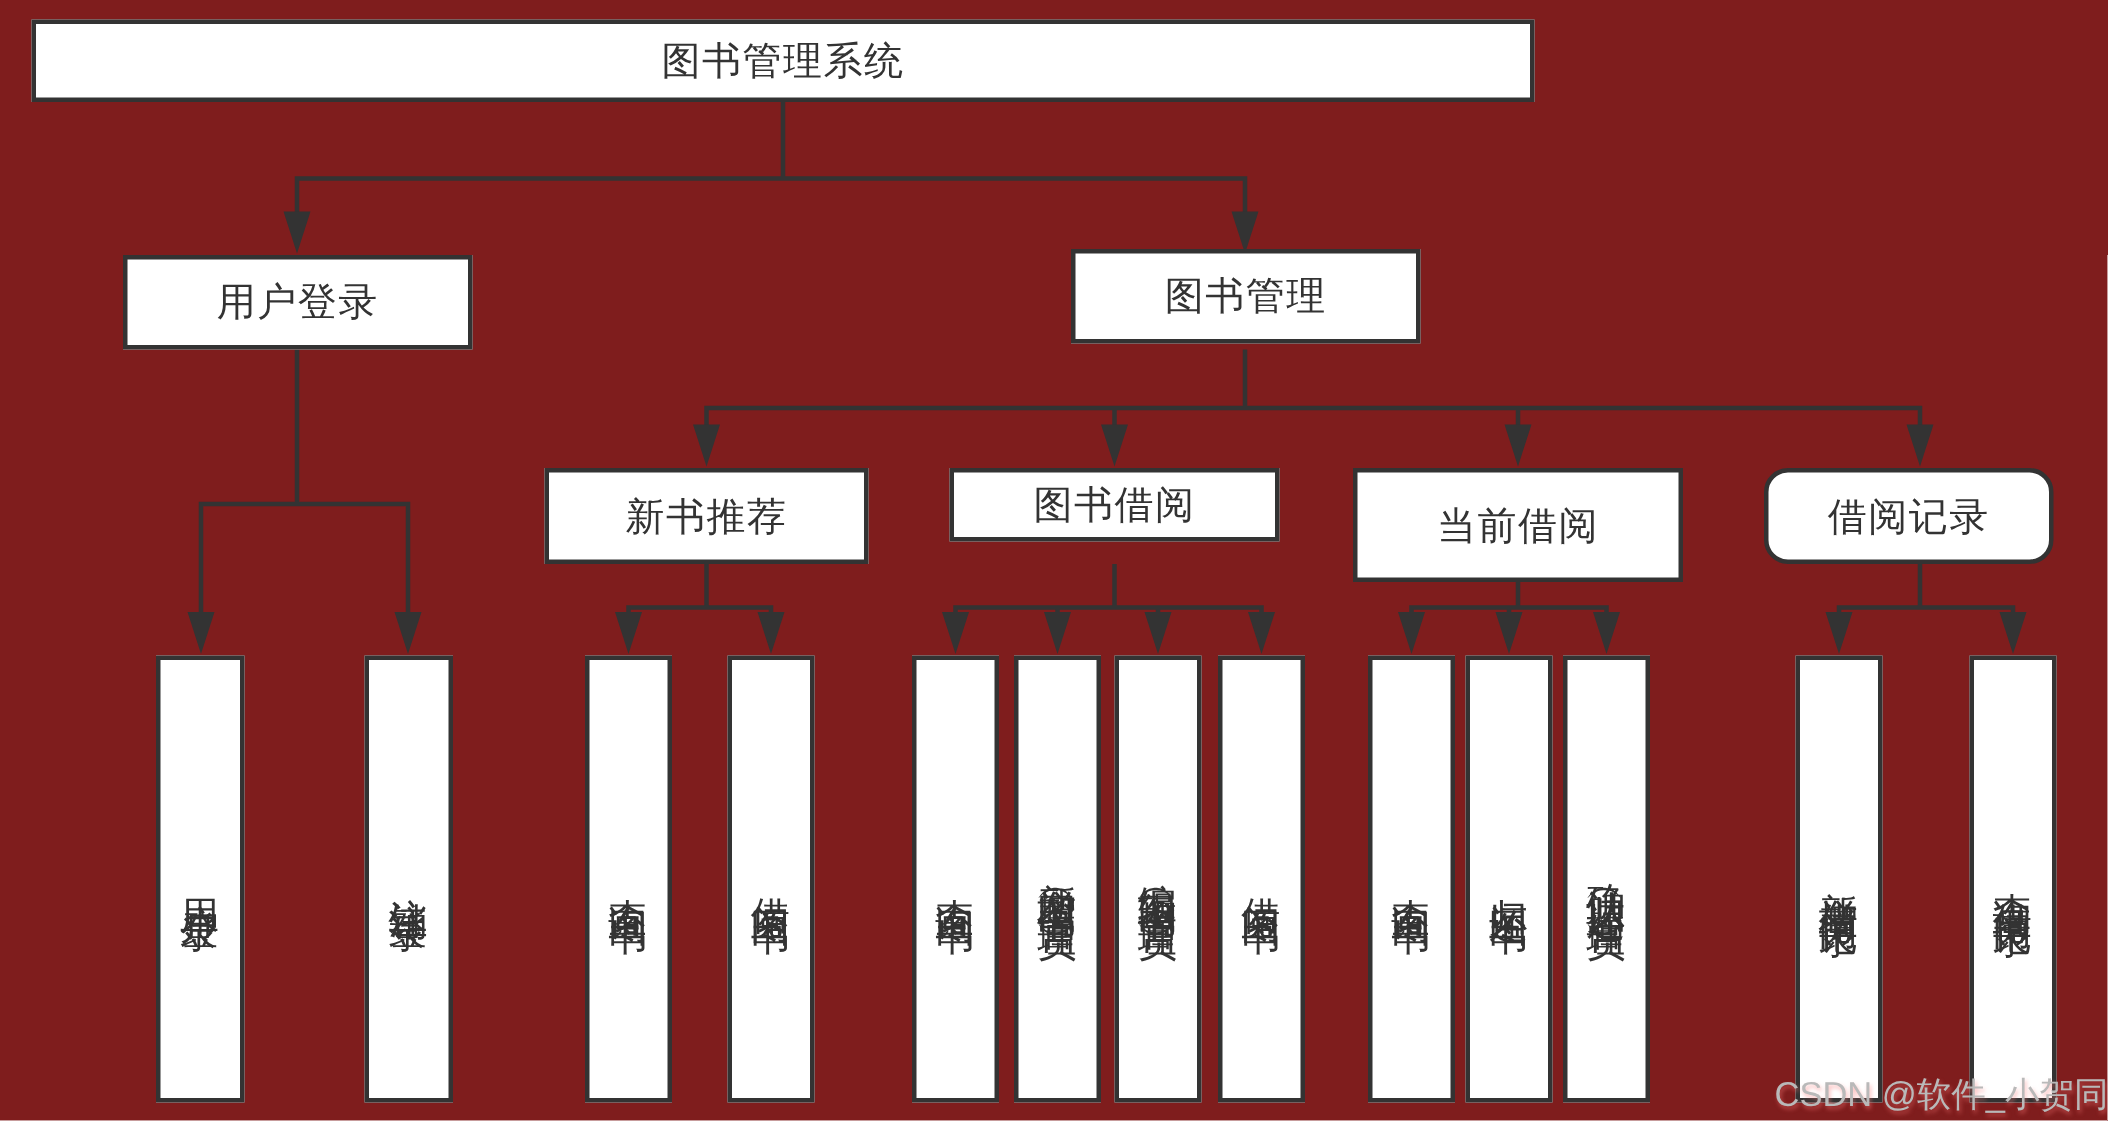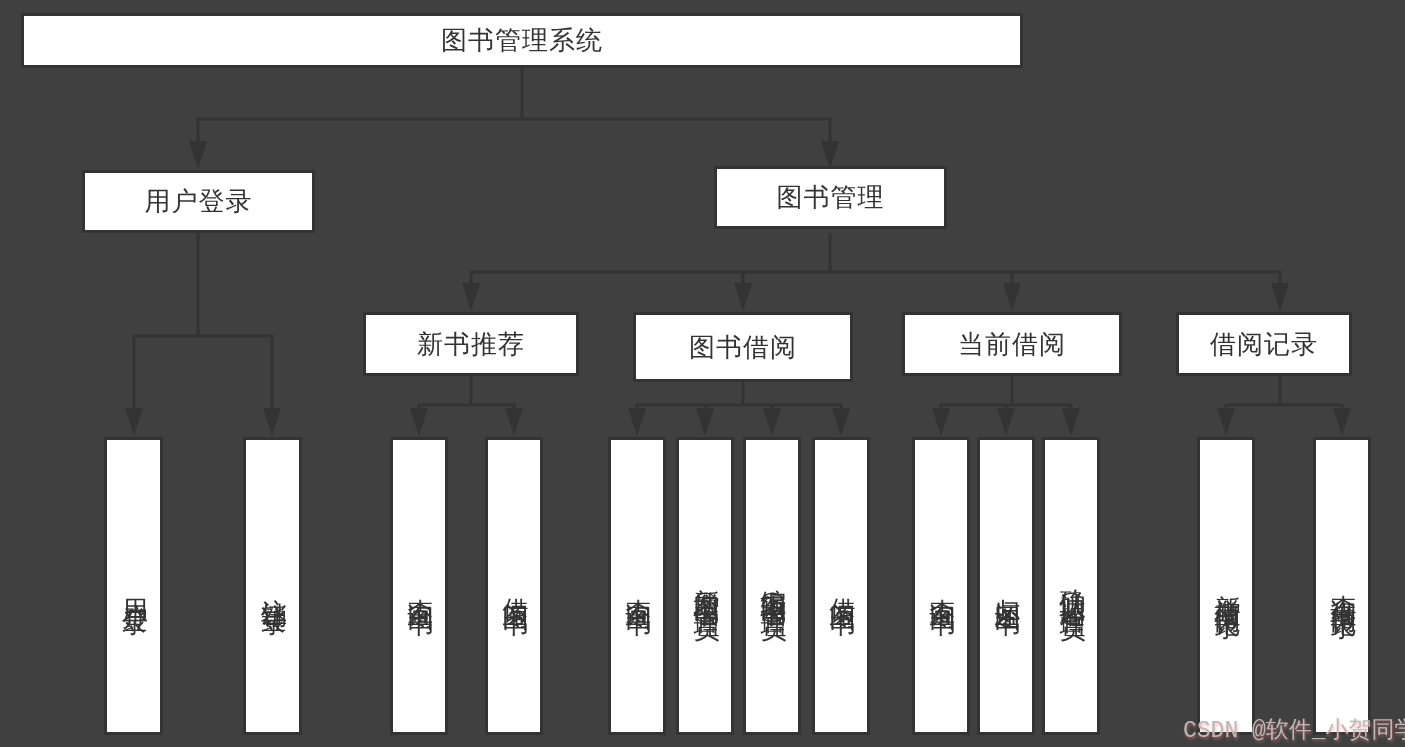--- a/index.html
+++ b/index.html
@@ -1,21 +1,21 @@
 <!DOCTYPE html>
 <html><head>
 <meta charset="utf-8">
 <style>
   html,body{margin:0;padding:0;background:#ffffff;}
   #canvas{
     position:relative;
     width:1405px;height:747px;
-    background:#404040;
+    background:#7f1d1d;
     overflow:hidden;
-    font-family:Liberation Mono, monospace;
+    font-family:Liberation Sans, sans-serif;
   }
   #wires{position:absolute;left:0;top:0;z-index:0;}
   .box{
     position:absolute;
     box-sizing:border-box;
     border:3px solid #333333;
     background:#ffffff;
     color:#333333;
     display:flex;
     align-items:center;
@@ -78,23 +78,23 @@
       <path d="M1342 436 l-9 -28 h18 z"></path>
     </g>
   </svg>
 
   <div class="box hbox" style="left:21px;top:13px;width:1002px;height:55px;">图书管理系统</div>
 
   <div class="box hbox" style="left:82px;top:170px;width:233px;height:63px;">用户登录</div>
   <div class="box hbox" style="left:714px;top:166px;width:233px;height:63px;">图书管理</div>
 
   <div class="box hbox" style="left:363px;top:312px;width:216px;height:64px;text-align:center;">新书推荐</div>
-  <div class="box hbox" style="left:633px;top:312px;width:220px;height:70px;">图书借阅</div>
-  <div class="box hbox" style="left:902px;top:312px;width:220px;height:64px;">当前借阅</div>
-  <div class="box hbox" style="left:1176px;top:312px;width:176px;height:64px;">借阅记录</div>
+  <div class="box hbox" style="left:633px;top:312px;width:220px;height:49px;">图书借阅</div>
+  <div class="box hbox" style="left:902px;top:312px;width:220px;height:76px;">当前借阅</div>
+  <div class="box hbox" style="left:1176px;top:312px;width:193px;height:64px;border-radius:16px;">借阅记录</div>
 
   <div class="box vbox" style="left:104px;top:437px;width:59px;height:298px;">
     <span>用户登录</span>
     </div>
   <div class="box vbox" style="left:243px;top:437px;width:59px;height:298px;">
     <span>注销登录</span>
     </div>
 
   <div class="box vbox" style="left:390px;top:437px;width:58px;height:298px;">
     <span>查询图书</span>

